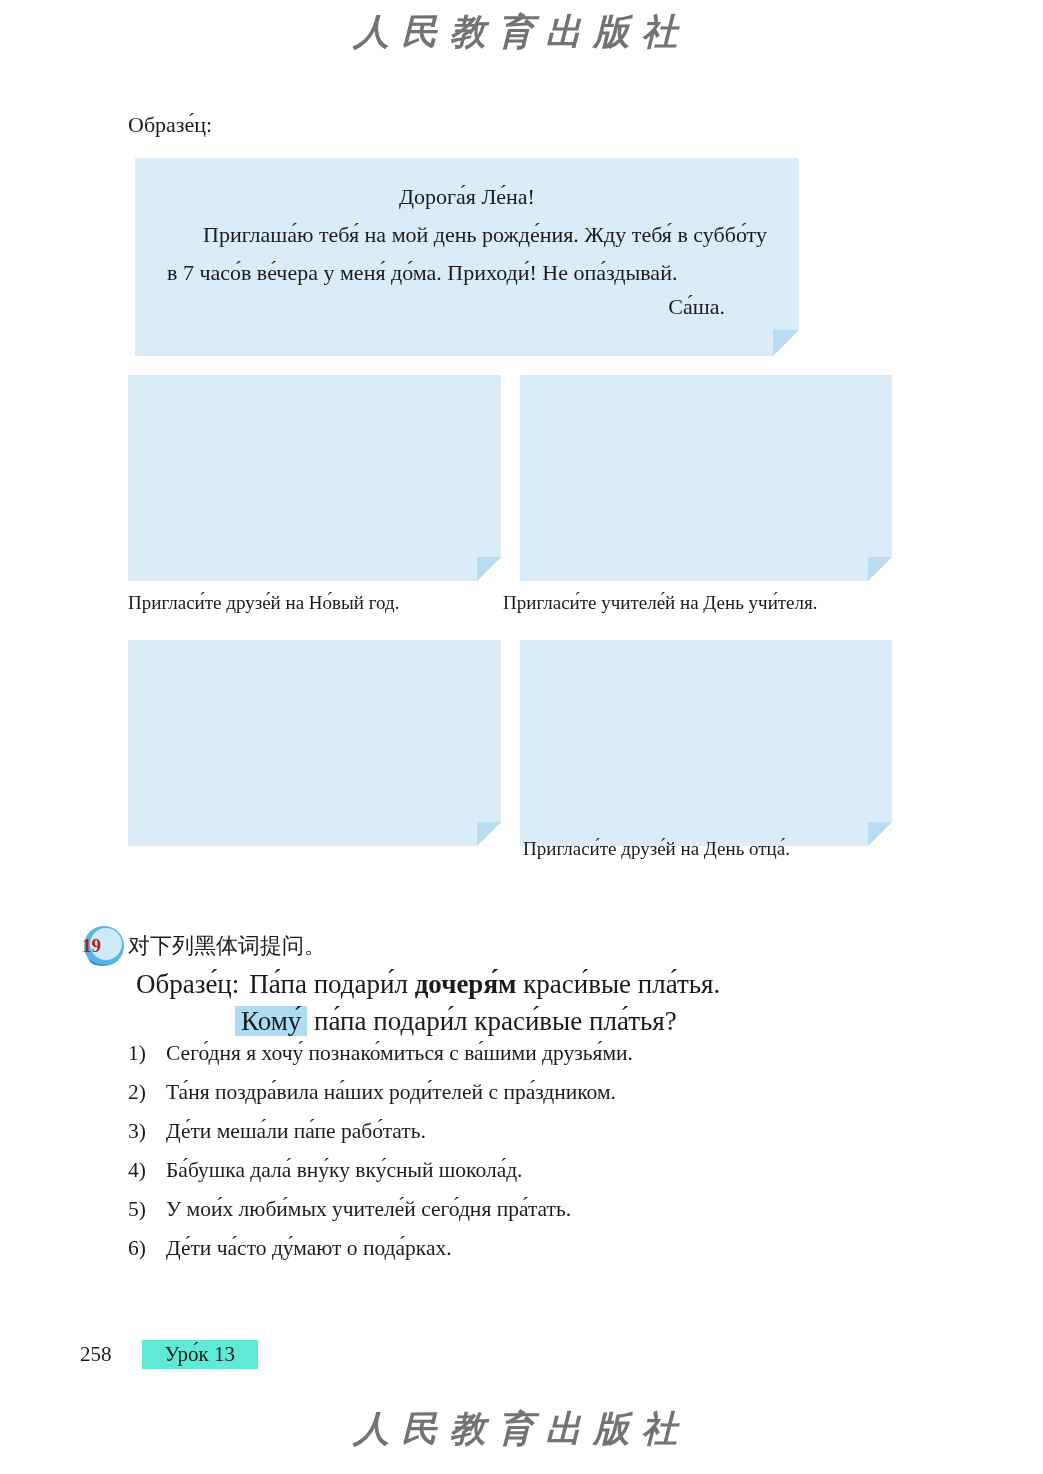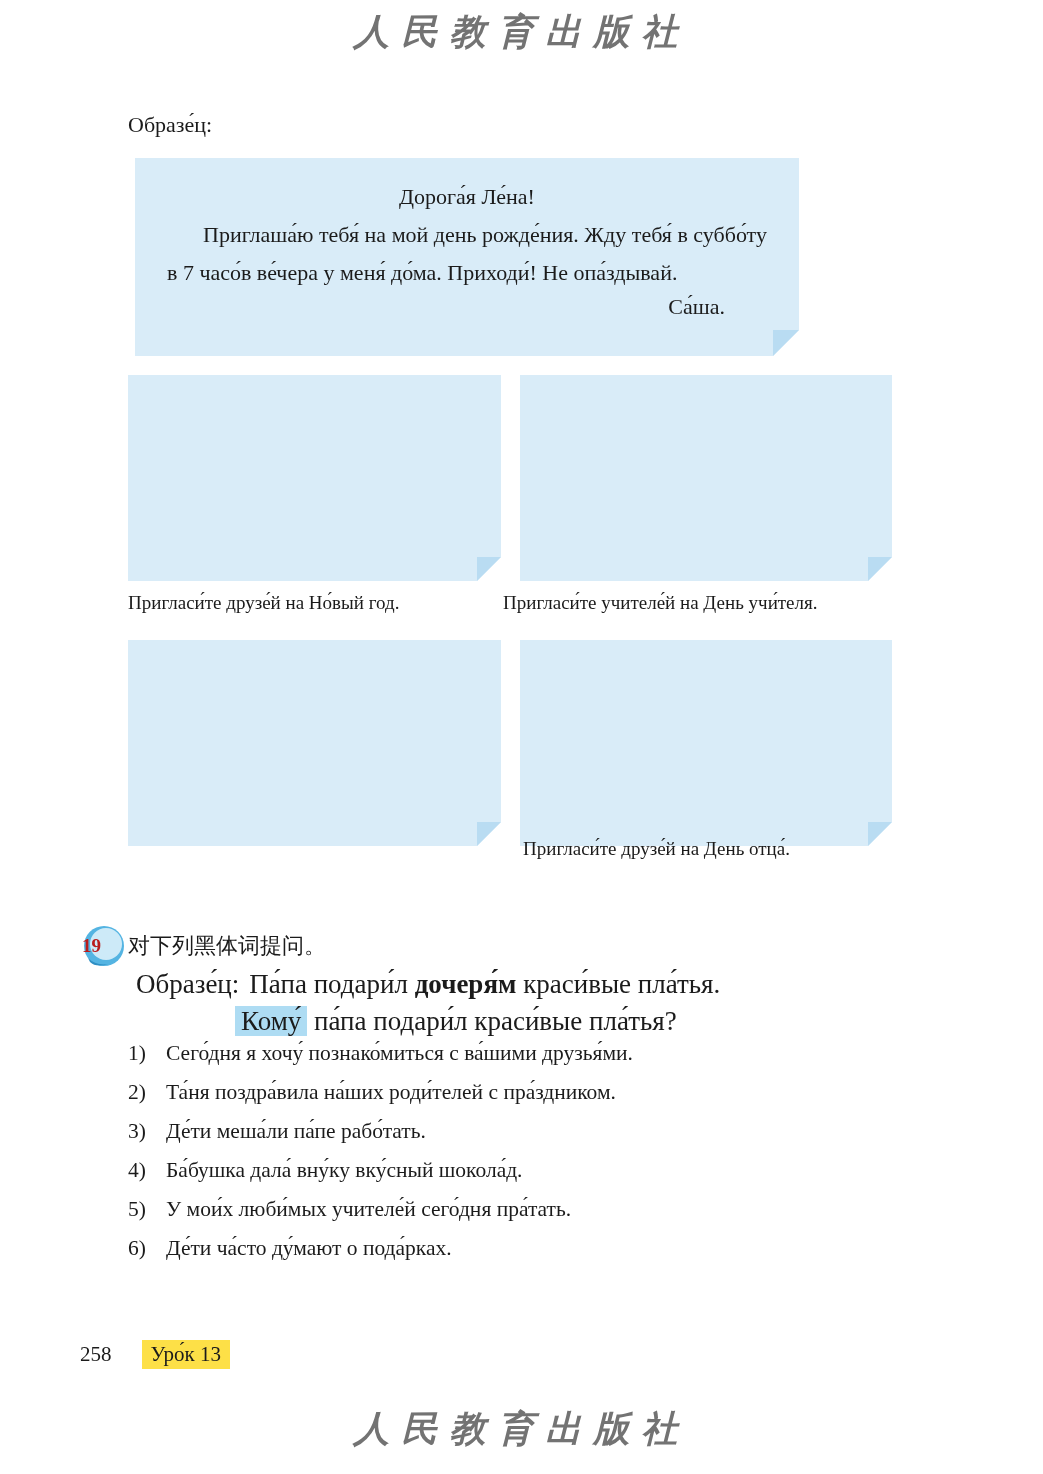--- a/index.html
+++ b/index.html
@@ -99,21 +99,21 @@
   .item .num { width: 38px; flex: 0 0 auto; }
   .item b { font-weight: normal; }
 
   
   .footer {
     position: absolute;
     left: 80px; top: 1340px;
     display: flex; align-items: center;
     font-size: 21px;
   }
-  .lesson { margin-left: 30px; background: #fde047; padding: 2px 9px; }
+  .lesson { margin-left: 30px; background: #5eead4; padding: 2px 23px; }
 </style>
 </head>
 <body>
 
 <div class="page">
 
   <div class="logo logo-top">人民教育出版社</div>
 
   <div class="sample-label">Образе́ц:</div>
 

